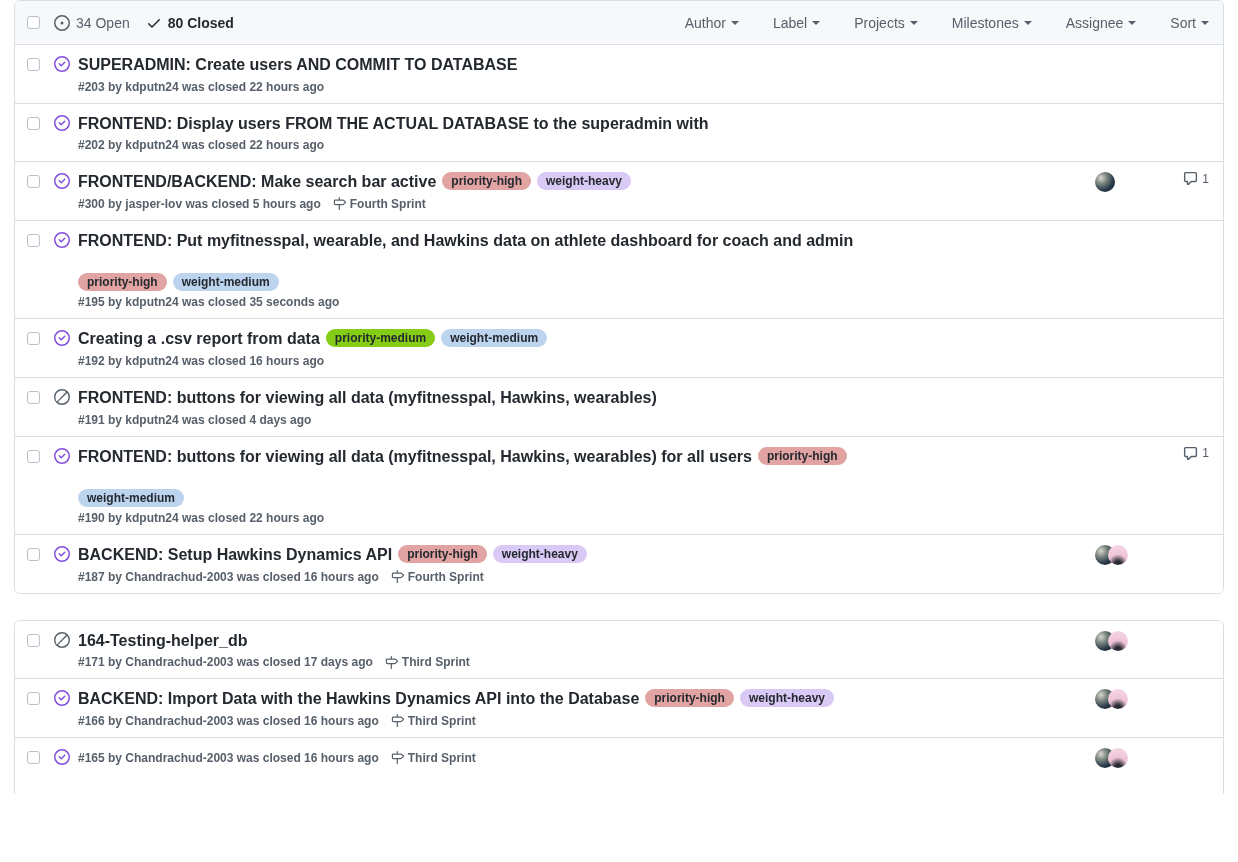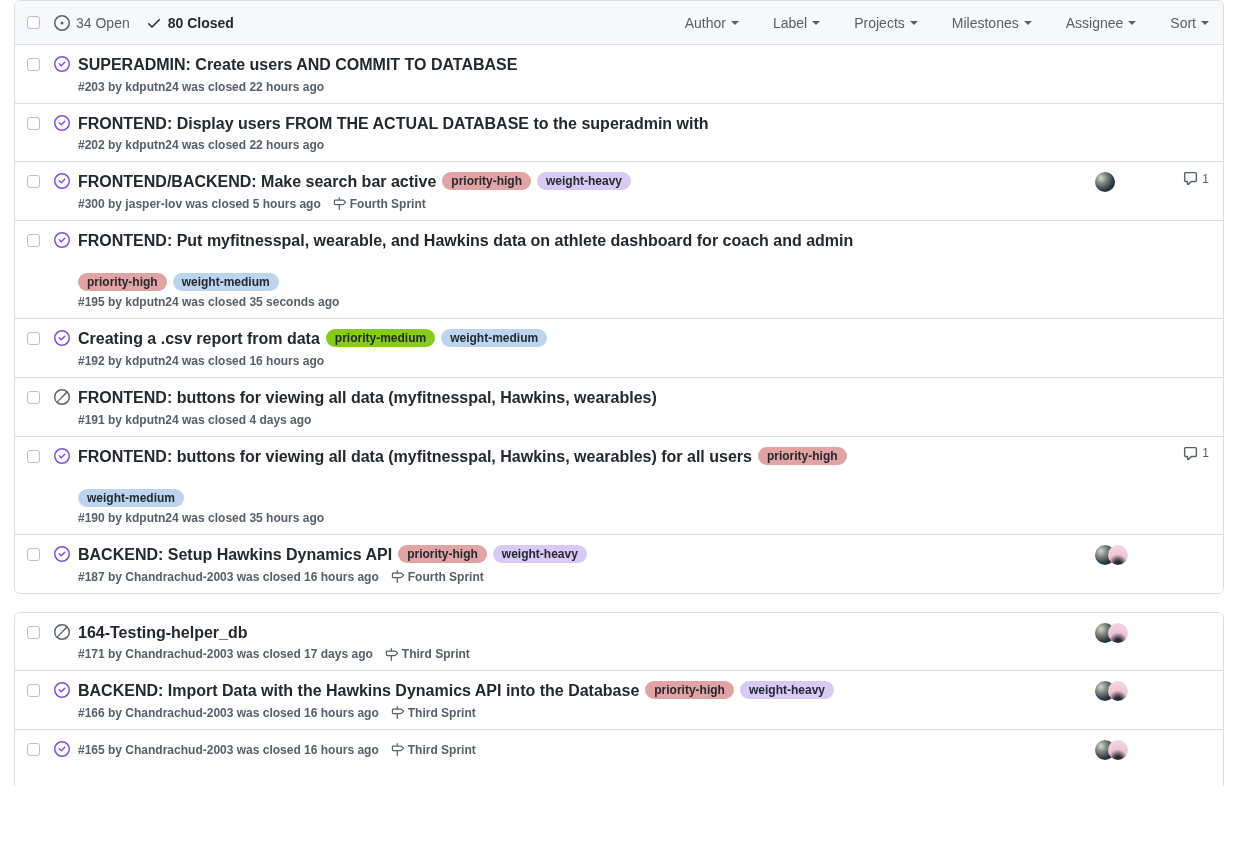--- a/index.html
+++ b/index.html
@@ -12,21 +12,21 @@
   }
   .page { width: 1238px; height: 862px; position: relative; overflow: hidden; }
 
   .list-box {
     margin: 0 14px;
     border: 1px solid #d8dee4;
     border-radius: 6px;
     overflow: hidden;
     background: #ffffff;
   }
-  .list-box.second { margin-top: 18px; border-bottom: none; border-radius: 6px 6px 0 0; }
+  .list-box.second { margin-top: 26px; border-bottom: none; border-radius: 6px 6px 0 0; }
 
   
   .list-header {
     display: flex; align-items: center;
     background: #f6f8fa;
     border-bottom: 1px solid #d8dee4;
     height: 44px;
     padding: 0 14px 0 12px;
     font-size: 14px;
     color: #24292f;
@@ -318,21 +318,21 @@
           <span class="state-icon">
             <svg width="16" height="16" viewBox="0 0 16 16" fill="#8250df">
               <path fill-rule="evenodd" d="M11.28 6.78a.75.75 0 00-1.06-1.06L7.25 8.69 5.78 7.22a.75.75 0 00-1.06 1.06l2 2a.75.75 0 001.06 0l3.5-3.5z"></path>
               <path fill-rule="evenodd" d="M8 0a8 8 0 100 16A8 8 0 008 0zM1.5 8a6.5 6.5 0 1113 0 6.5 6.5 0 01-13 0z"></path>
             </svg>
           </span>
           <div class="row-main">
             <div class="title-line"><span class="t">FRONTEND: buttons for viewing all data (myfitnesspal, Hawkins, wearables) for all users</span><span class="lbl" style="background:#e2a3a3;color:#24292f">priority-high</span></div>
             <div class="labels-block"><span class="lbl" style="background:#bdd4ee;color:#24292f">weight-medium</span></div>
             <div class="meta">
-              <span>#190 by kdputn24 was closed 35 hours ago</span>
+              <span>#190 by kdputn24 was closed 22 hours ago</span>
             </div>
           </div>
           <div class="row-right">
             <span class="comments">
               <span>
                 <svg width="15" height="15" viewBox="0 0 16 16" fill="#57606a">
                   <path fill-rule="evenodd" d="M1 2.75C1 1.784 1.784 1 2.75 1h10.5c.966 0 1.75.784 1.75 1.75v7.5A1.75 1.75 0 0113.25 12H9.06l-2.573 2.573A1.457 1.457 0 014 13.543V12H2.75A1.75 1.75 0 011 10.25v-7.5zm1.75-.25a.25.25 0 00-.25.25v7.5c0 .138.112.25.25.25h2a.75.75 0 01.75.75v2.19l2.72-2.72a.75.75 0 01.53-.22h4.5a.25.25 0 00.25-.25v-7.5a.25.25 0 00-.25-.25H2.75z"></path>
                 </svg>
               </span>
               <span>1</span>

